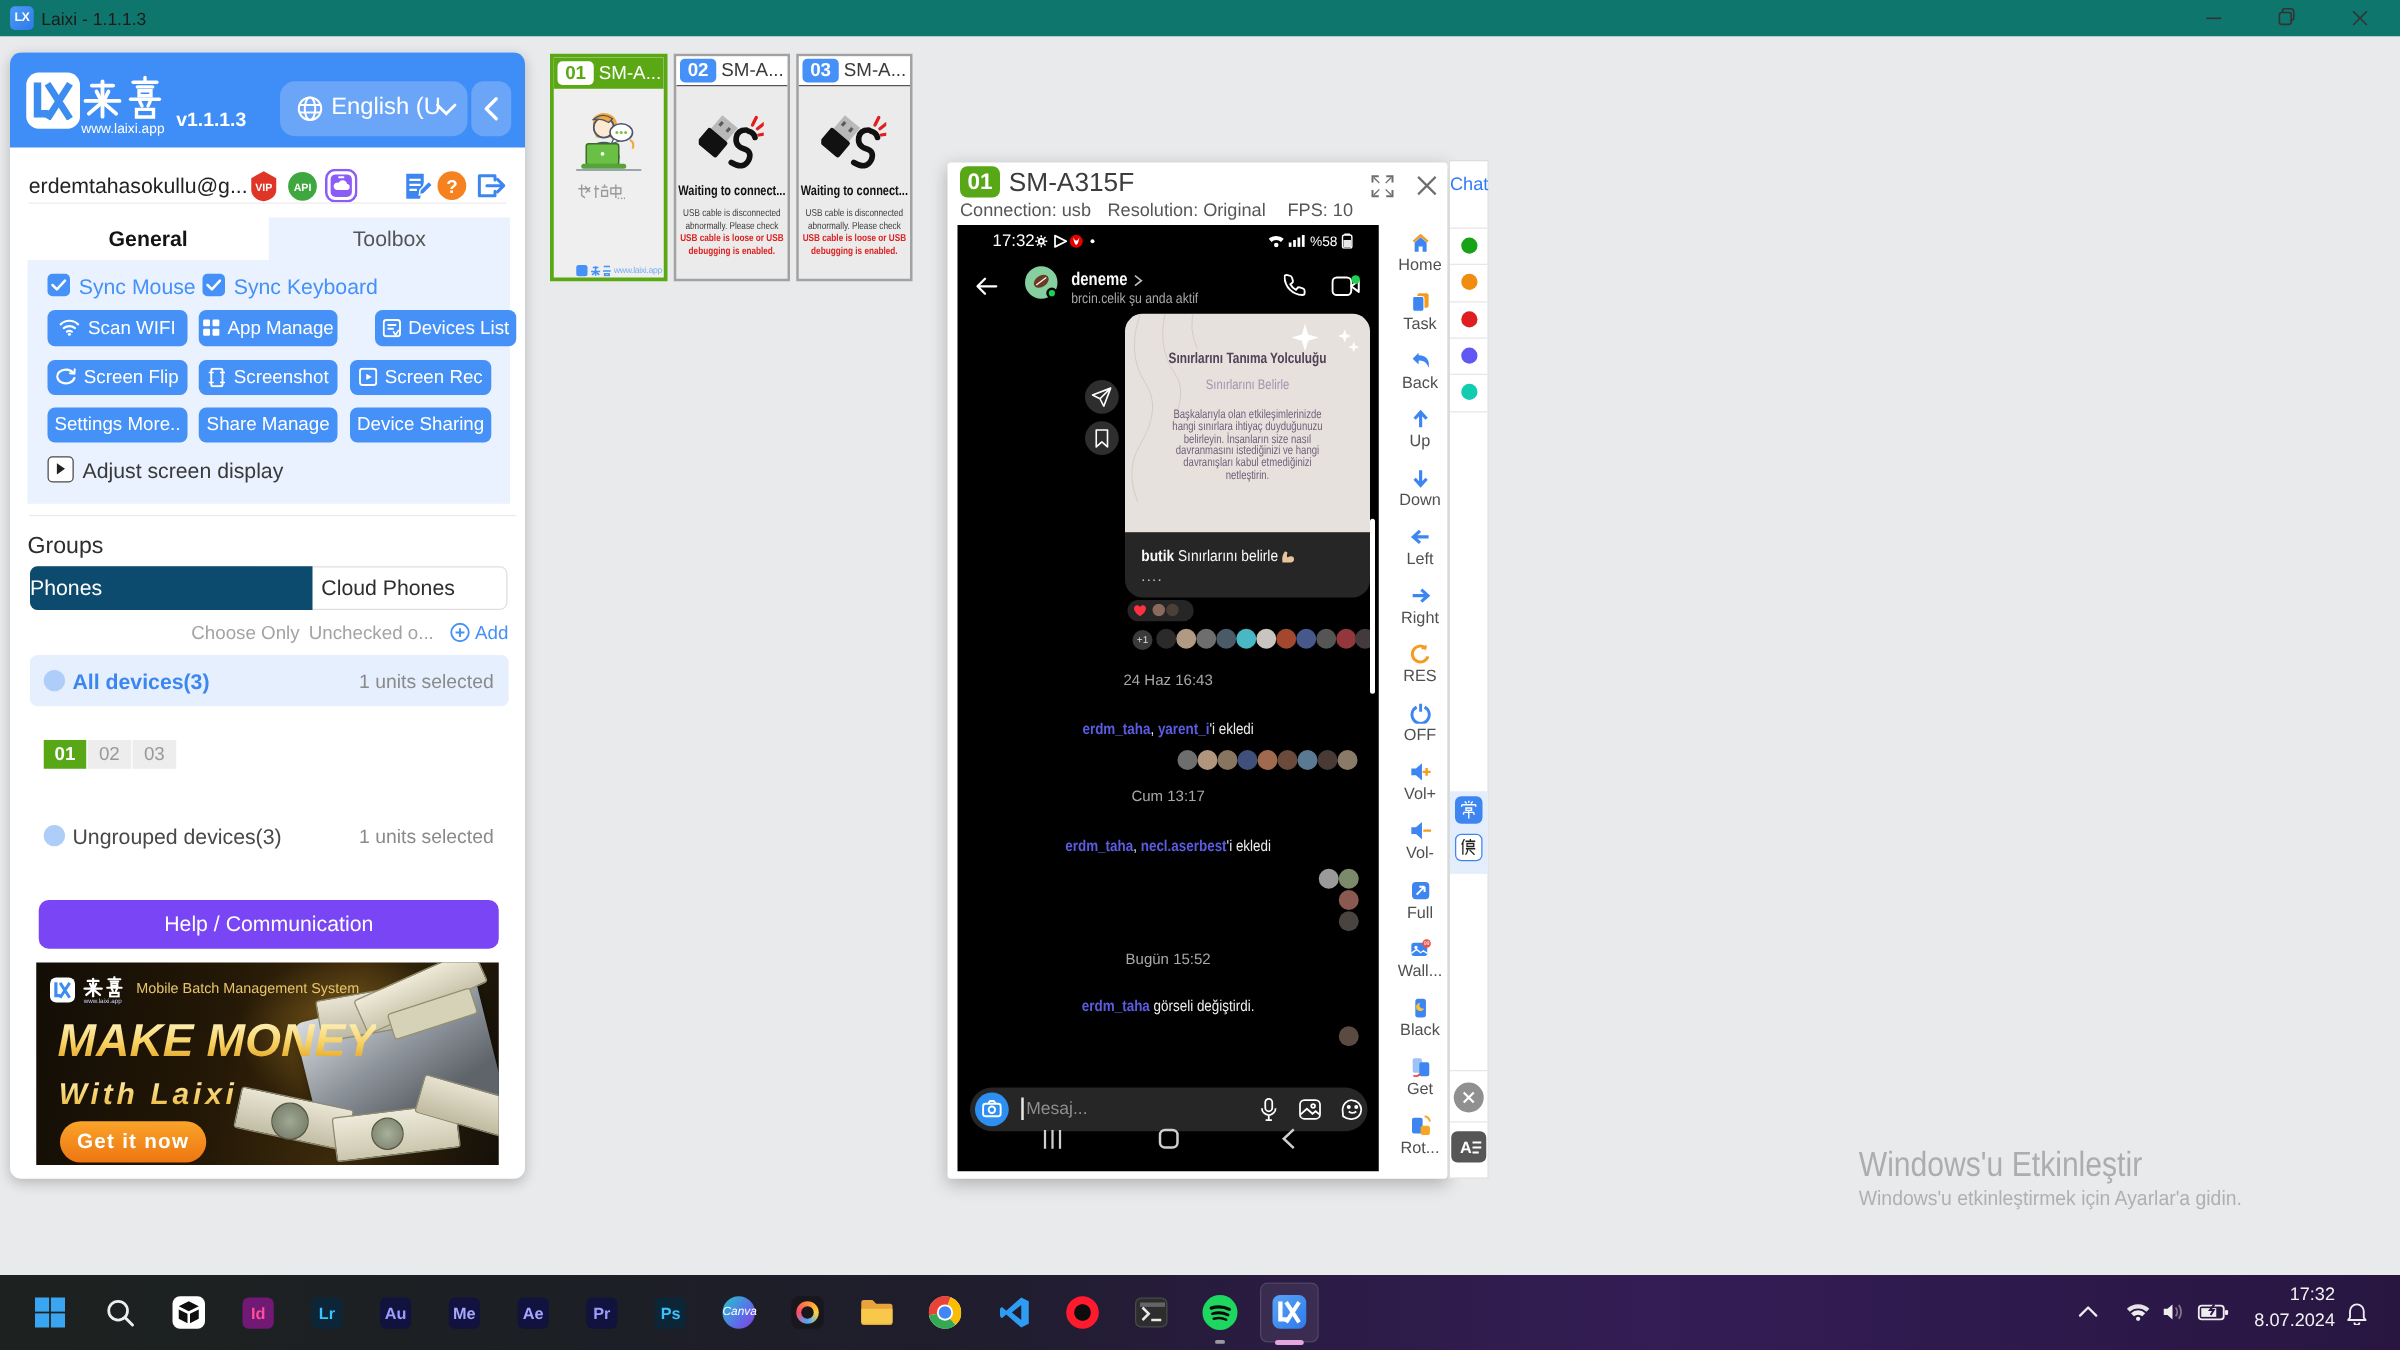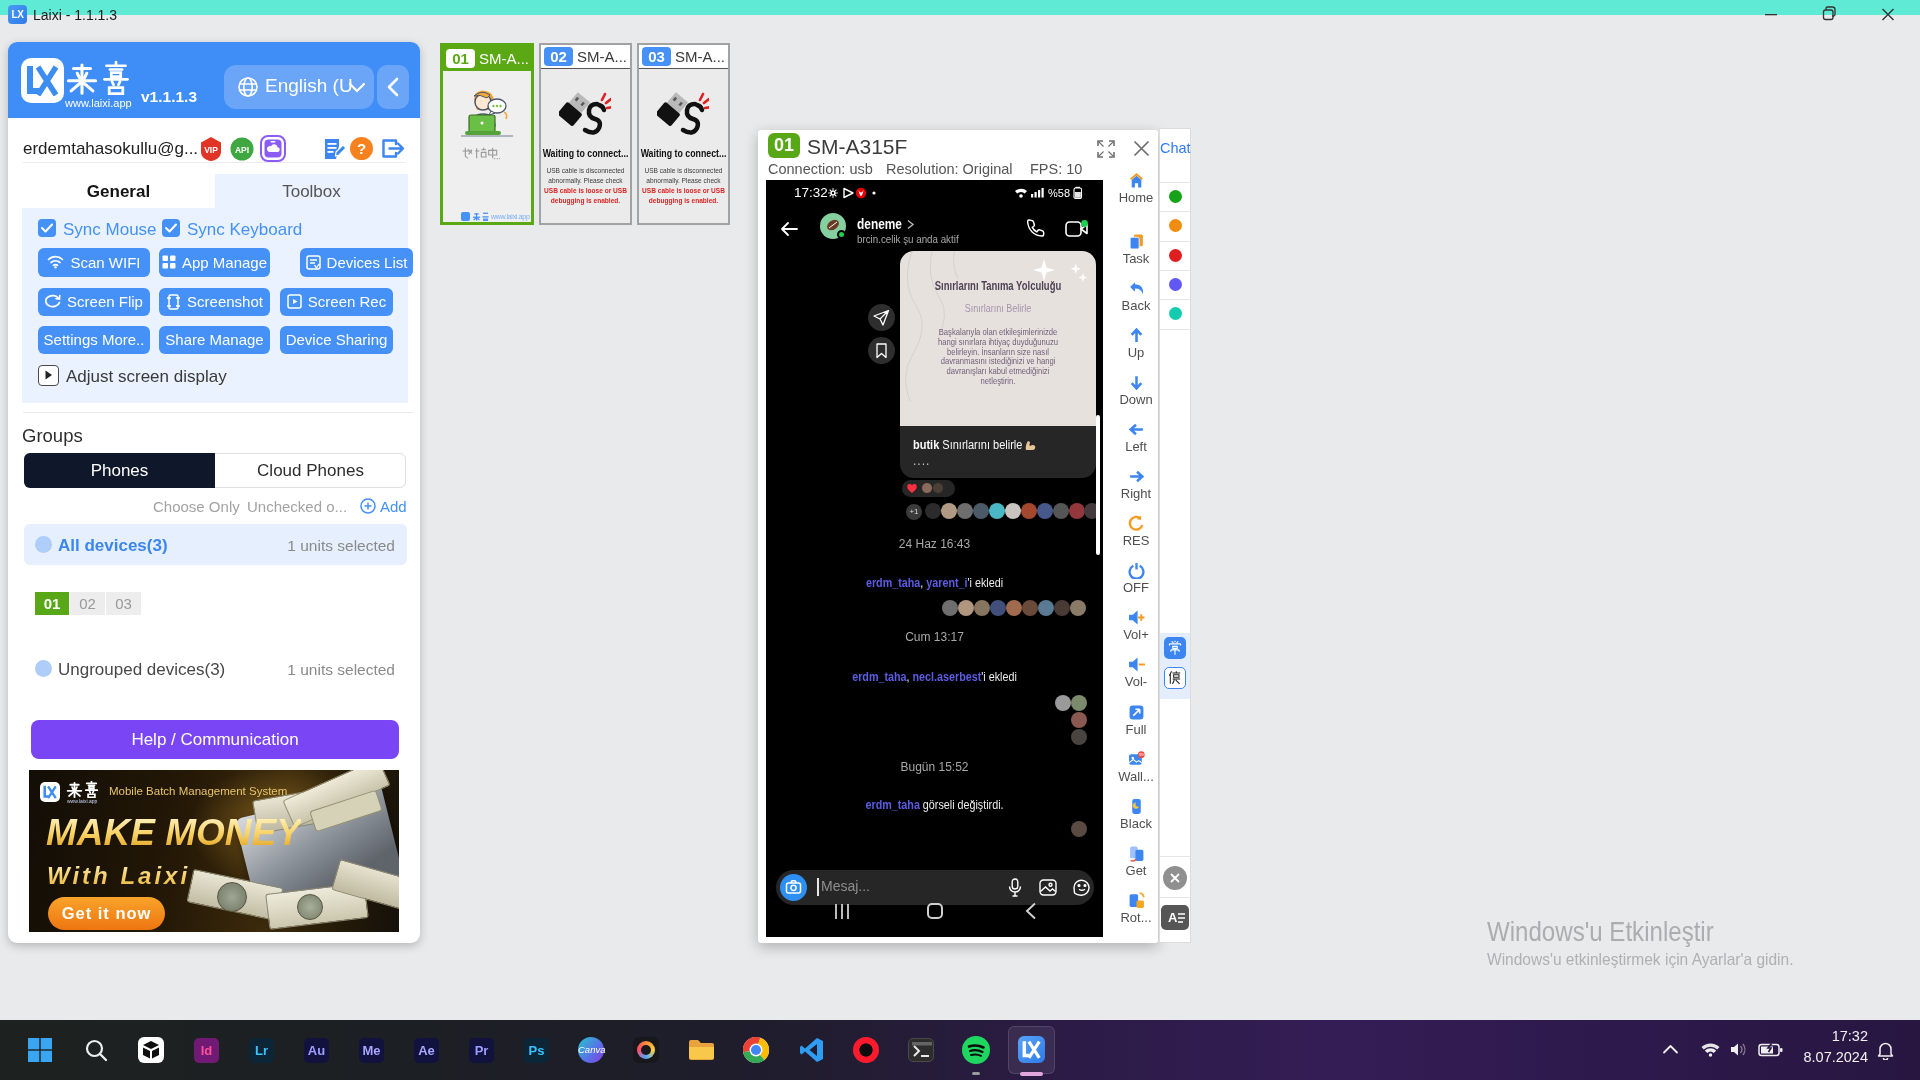--- a/index.html
+++ b/index.html
@@ -1,20 +1,20 @@
 <!DOCTYPE html>
 <html><head>
 <meta charset="utf-8">
 <style>
   * { margin:0; padding:0; box-sizing:border-box; }
   html,body { width:1920px; height:1080px; overflow:hidden; }
   body { font-family:"Liberation Sans", sans-serif; background:#e9eaec; position:relative; }
   .abs { position:absolute; }
   
-  #titlebar { left:0; top:0; width:1920px; height:15px; background:#5eead4; }
+  #titlebar { left:0; top:0; width:1920px; height:29px; background:#0f766e; }
   #titlebar .ticon { left:8px; top:5px; width:19px; height:19px; border-radius:4px;
     background:linear-gradient(135deg,#4a9bf8,#2f7ae8); color:#fff; font-weight:bold;
     font-size:10px; text-align:center; line-height:19px; letter-spacing:-0.5px;}
   #titlebar .ttext { left:33px; top:7px; font-size:14px; color:#1b1b1b; }
   .wc { top:0; width:46px; height:29px; }
   
   #panel { left:8px; top:42px; width:412px; height:901px; background:#fff; border-radius:9px;
     box-shadow:0 3px 10px rgba(0,0,0,0.22); }
   #bluehead { left:0; top:0; width:412px; height:76px; border-radius:9px 9px 0 0;
     background:#3f8df6; }
@@ -207,21 +207,21 @@
     <svg width="18" height="18" viewBox="0 0 18 18">
         <path d="M6.5 4.5 L13 9 L6.5 13.5 Z" fill="#222"></path>
       </svg>
   </div>
   <div class="abs" style="left:58px;top:325px;font-size:17px;color:#3a3a3a;">Adjust screen display</div>
 
   <div class="abs" style="left:15px;top:370px;width:390px;height:1px;background:#ebebeb;"></div>
   <div class="abs" style="left:14px;top:383px;font-size:18.5px;color:#2d2d2d;">Groups</div>
 
   <div class="abs" style="left:16px;top:411px;width:382px;height:35px;border:1px solid #e0e0e0;border-radius:6px;background:#fff;"></div>
-  <div class="abs" style="left:16px;top:411px;width:191px;height:35px;background:#0f172a;border-radius:6px 0 0 6px;color:#fff;font-size:17px;text-align:center;line-height:35px;">Phones</div>
+  <div class="abs" style="left:16px;top:411px;width:226px;height:35px;background:#0c4a6e;border-radius:6px 0 0 6px;color:#fff;font-size:17px;text-align:left;line-height:35px;">Phones</div>
   <div class="abs" style="left:207px;top:411px;width:191px;height:35px;color:#2d2d2d;font-size:17px;text-align:center;line-height:35px;">Cloud Phones</div>
 
   <div class="abs" style="left:145px;top:456px;font-size:15px;color:#a3a3a3;">Choose Only</div>
   <div class="abs" style="left:239px;top:456px;font-size:15px;color:#a3a3a3;">Unchecked o...</div>
   <svg class="abs" style="left:352px;top:456px" width="16" height="16" viewBox="0 0 16 16">
       <circle cx="8" cy="8" r="7" fill="none" stroke="#4591f7" stroke-width="1.5"></circle>
       <path d="M8 4.5 V11.5 M4.5 8 H11.5" stroke="#4591f7" stroke-width="1.5"></path>
     </svg>
   <div class="abs" style="left:372px;top:456px;font-size:15px;color:#4591f7;">Add</div>
 
@@ -561,21 +561,21 @@
     <svg class="abs" style="left:68px;top:723px" width="16" height="17" viewBox="0 0 16 17">
         <path d="M2 1 V16 M8 1 V16 M14 1 V16" stroke="#cfcfcf" stroke-width="1.8"></path>
       </svg>
     <div class="abs" style="left:161px;top:723px;width:16px;height:16px;border:2px solid #cfcfcf;border-radius:5px;"></div>
     <svg class="abs" style="left:259px;top:722px" width="12" height="18" viewBox="0 0 12 18">
         <path d="M10 1.5 L2 9 L10 16.5" stroke="#cfcfcf" stroke-width="2" fill="none"></path>
       </svg>
     <div class="abs" style="left:330px;top:235px;width:3.5px;height:140px;background:#fff;border-radius:2px;"></div>
   </div>
 
-  <div class="sbi" style="top:42px">
+  <div class="sbi" style="top:56px">
       <svg viewBox="0 0 16 16">
         <path d="M2 6.2 L8 1 L14 6.2 L12.8 7.6 L8 3.4 L3.2 7.6 Z" fill="#f59b1f"></path>
         <path d="M3.5 7.5 L8 3.6 L12.5 7.5 V14.5 H9.5 V10.5 H6.5 V14.5 H3.5 Z" fill="#3d86f2"></path>
       </svg>
       <div>Home</div>
     </div>
   <div class="sbi" style="top:103px">
       <svg viewBox="0 0 16 16">
         <rect x="5.5" y="1.5" width="8.5" height="11" rx="1.5" fill="#f59b1f"></rect>
         <rect x="2" y="4" width="8.5" height="11" rx="1.5" fill="#3d86f2" stroke="#fff" stroke-width="0.8"></rect>

